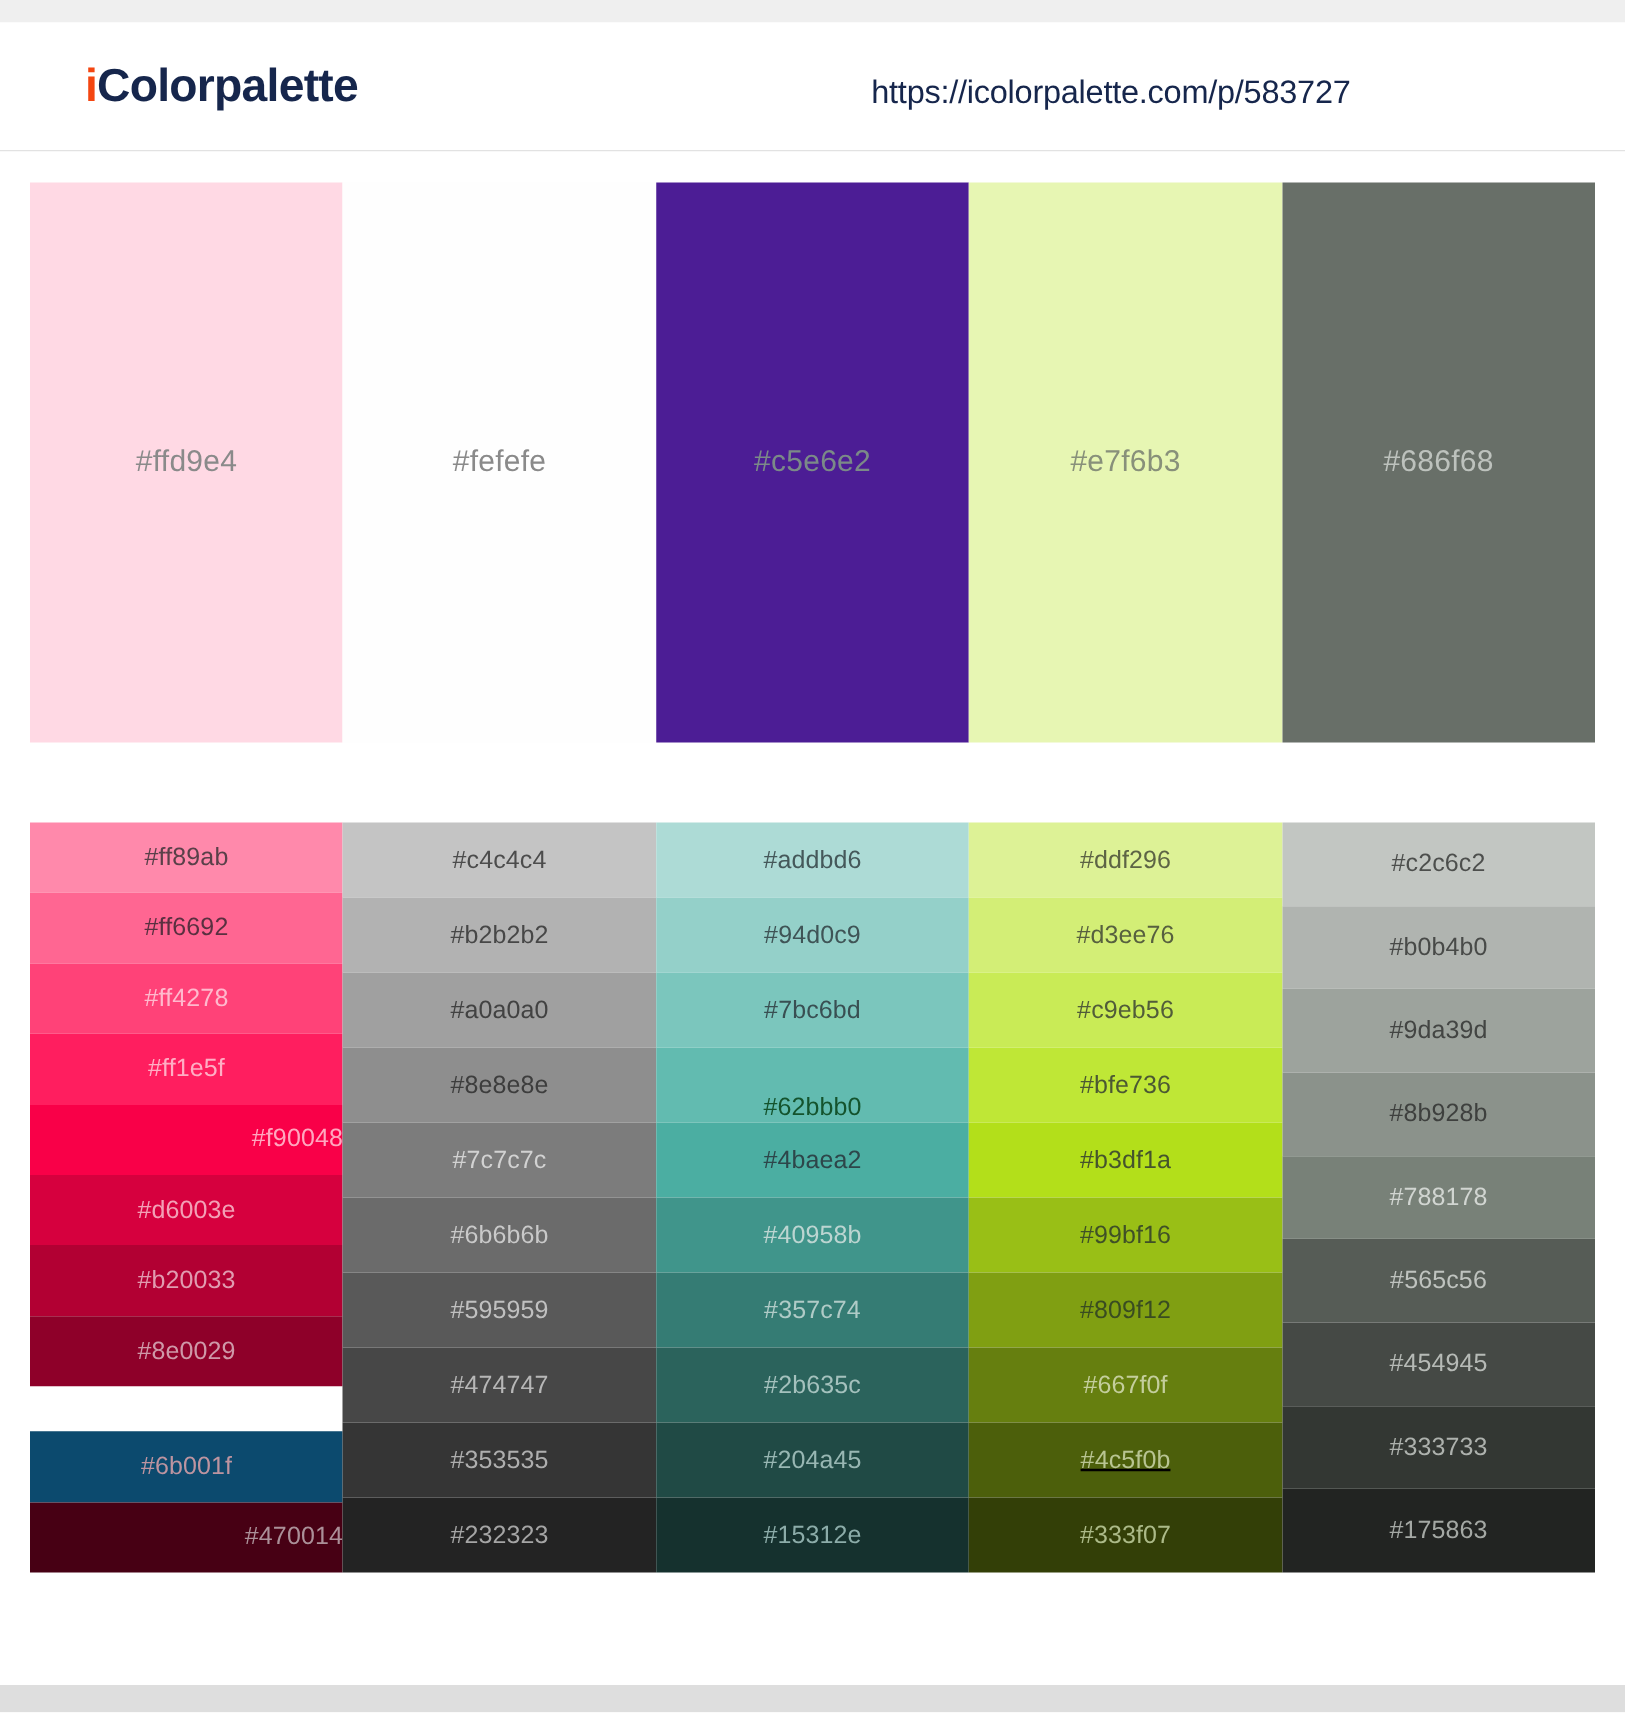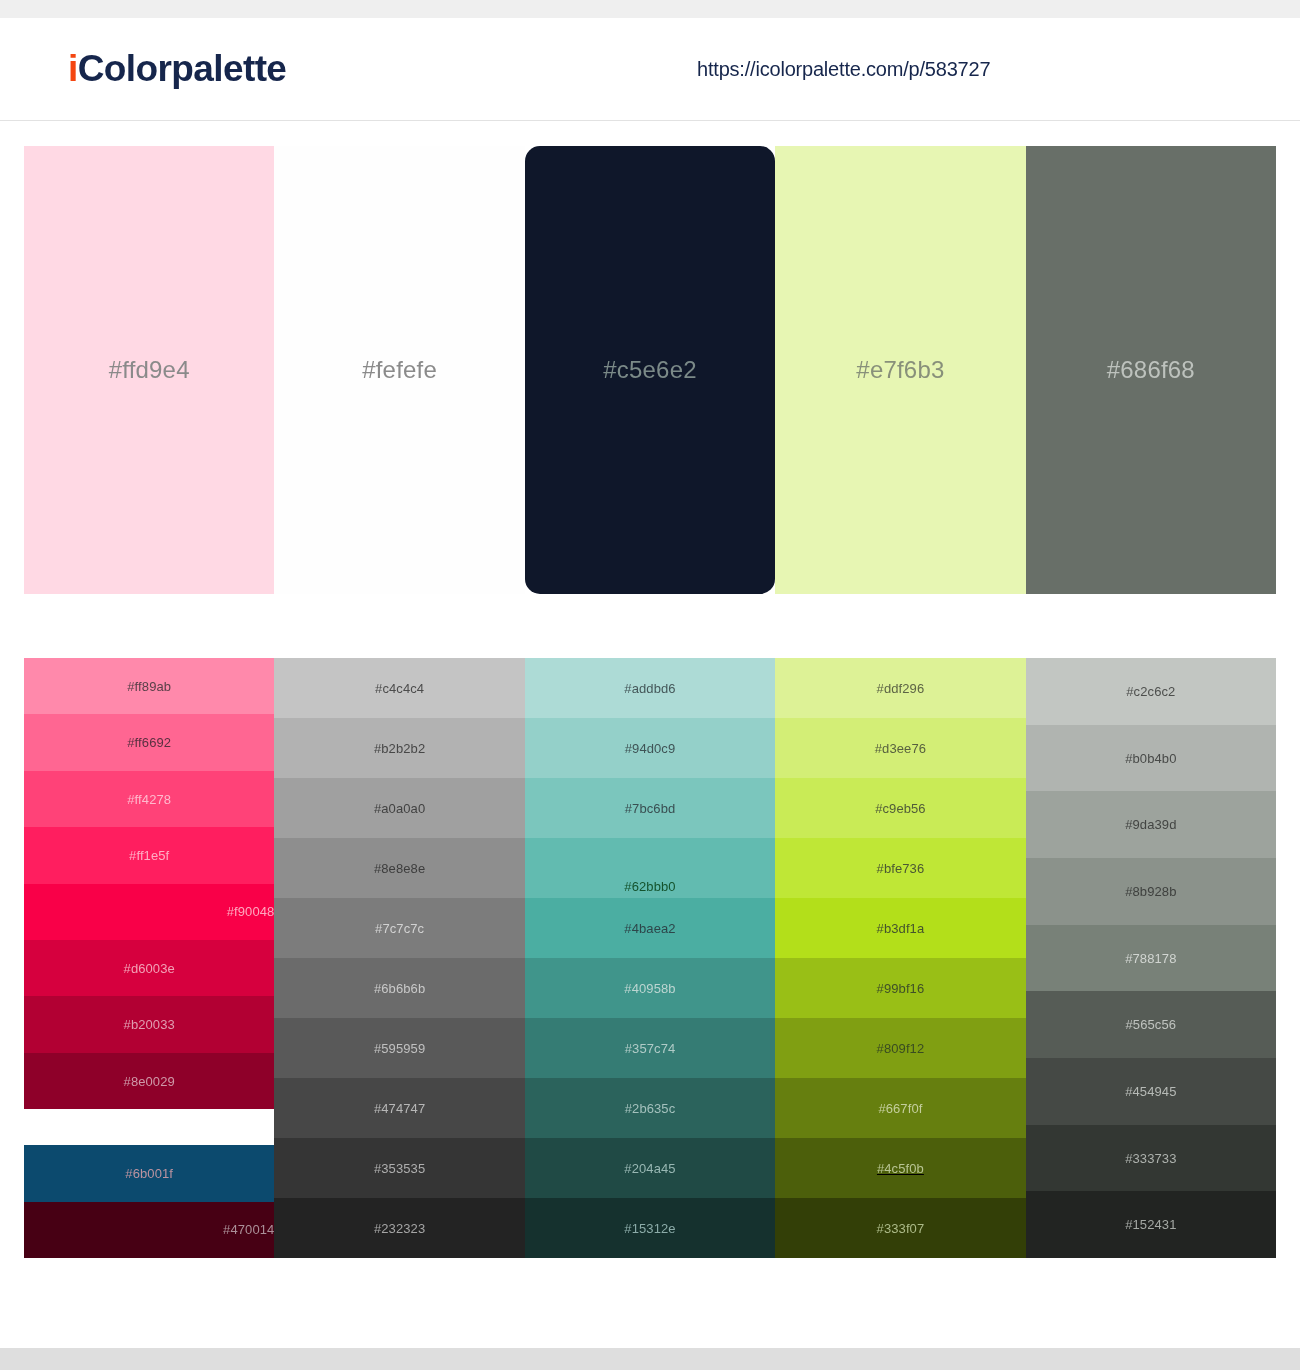--- a/index.html
+++ b/index.html
@@ -40,21 +40,21 @@
     font-weight: bold;
     letter-spacing: -0.6px;
     white-space: nowrap;
   }
   .logo-i { color: #f44611; }
   .logo-rest { color: #16264c; }
 
   .header-url {
     position: absolute;
     left: 697px; top: 40px;
-    font-size: 20px;
+    font-size: 26px;
     color: #16264c;
     white-space: nowrap;
     letter-spacing: -0.2px;
   }
 
   
   .main-row {
     position: absolute;
     left: 24px; top: 146px;
     width: 1252px; height: 448px;
@@ -85,21 +85,21 @@
     display: flex;
     flex-direction: column;
   }
   .grid-cell {
     flex: 1 1 0;
     display: flex;
     align-items: center;
     justify-content: center;
   }
   .grid-cell .hex {
-    font-size: 13px;
+    font-size: 20px;
     letter-spacing: 0.1px;
     user-select: none;
   }
 
   
   .bottom-band {
     position: absolute;
     left: 0; bottom: 0;
     width: 1300px; height: 22px;
     background: #dedede;
@@ -117,21 +117,21 @@
     <div class="header-url">https://icolorpalette.com/p/583727</div>
   </div>
 
   <div class="main-row">
       <div class="main-swatch" style="background: rgb(255, 217, 228);">
         <span class="hex" style="color: rgb(138, 138, 138);">#ffd9e4</span>
       </div>
       <div class="main-swatch" style="background: rgb(254, 254, 254);">
         <span class="hex" style="color: rgb(138, 138, 138);">#fefefe</span>
       </div>
-      <div class="main-swatch" style="background: #0f172a; border-radius: 15px;">
+      <div class="main-swatch" style="background: #4c1d95;">
         <span class="hex" style="color: rgb(123, 138, 136);">#c5e6e2</span>
       </div>
       <div class="main-swatch" style="background: rgb(231, 246, 179);">
         <span class="hex" style="color: rgb(136, 144, 122);">#e7f6b3</span>
       </div>
       <div class="main-swatch" style="background: rgb(104, 111, 104);">
         <span class="hex" style="color: rgb(189, 194, 189);">#686f68</span>
       </div>
     </div>
 
@@ -283,20 +283,20 @@
         <div class="grid-cell" style="background: rgb(86, 92, 86);">
           <span class="hex" style="color: rgb(191, 195, 191);">#565c56</span>
         </div>
         <div class="grid-cell" style="background: rgb(69, 73, 69);">
           <span class="hex" style="color: rgb(182, 186, 182);">#454945</span>
         </div>
         <div class="grid-cell" style="background: rgb(51, 55, 51);">
           <span class="hex" style="color: rgb(173, 177, 173);">#333733</span>
         </div>
         <div class="grid-cell" style="background: rgb(34, 36, 34);">
-          <span class="hex" style="color: rgb(164, 168, 164);">#152431</span>
+          <span class="hex" style="color: rgb(164, 168, 164);">#175863</span>
         </div>
       </div>
     </div>
 
   <div class="bottom-band"></div>
 
 </div>
 
 </body></html>

